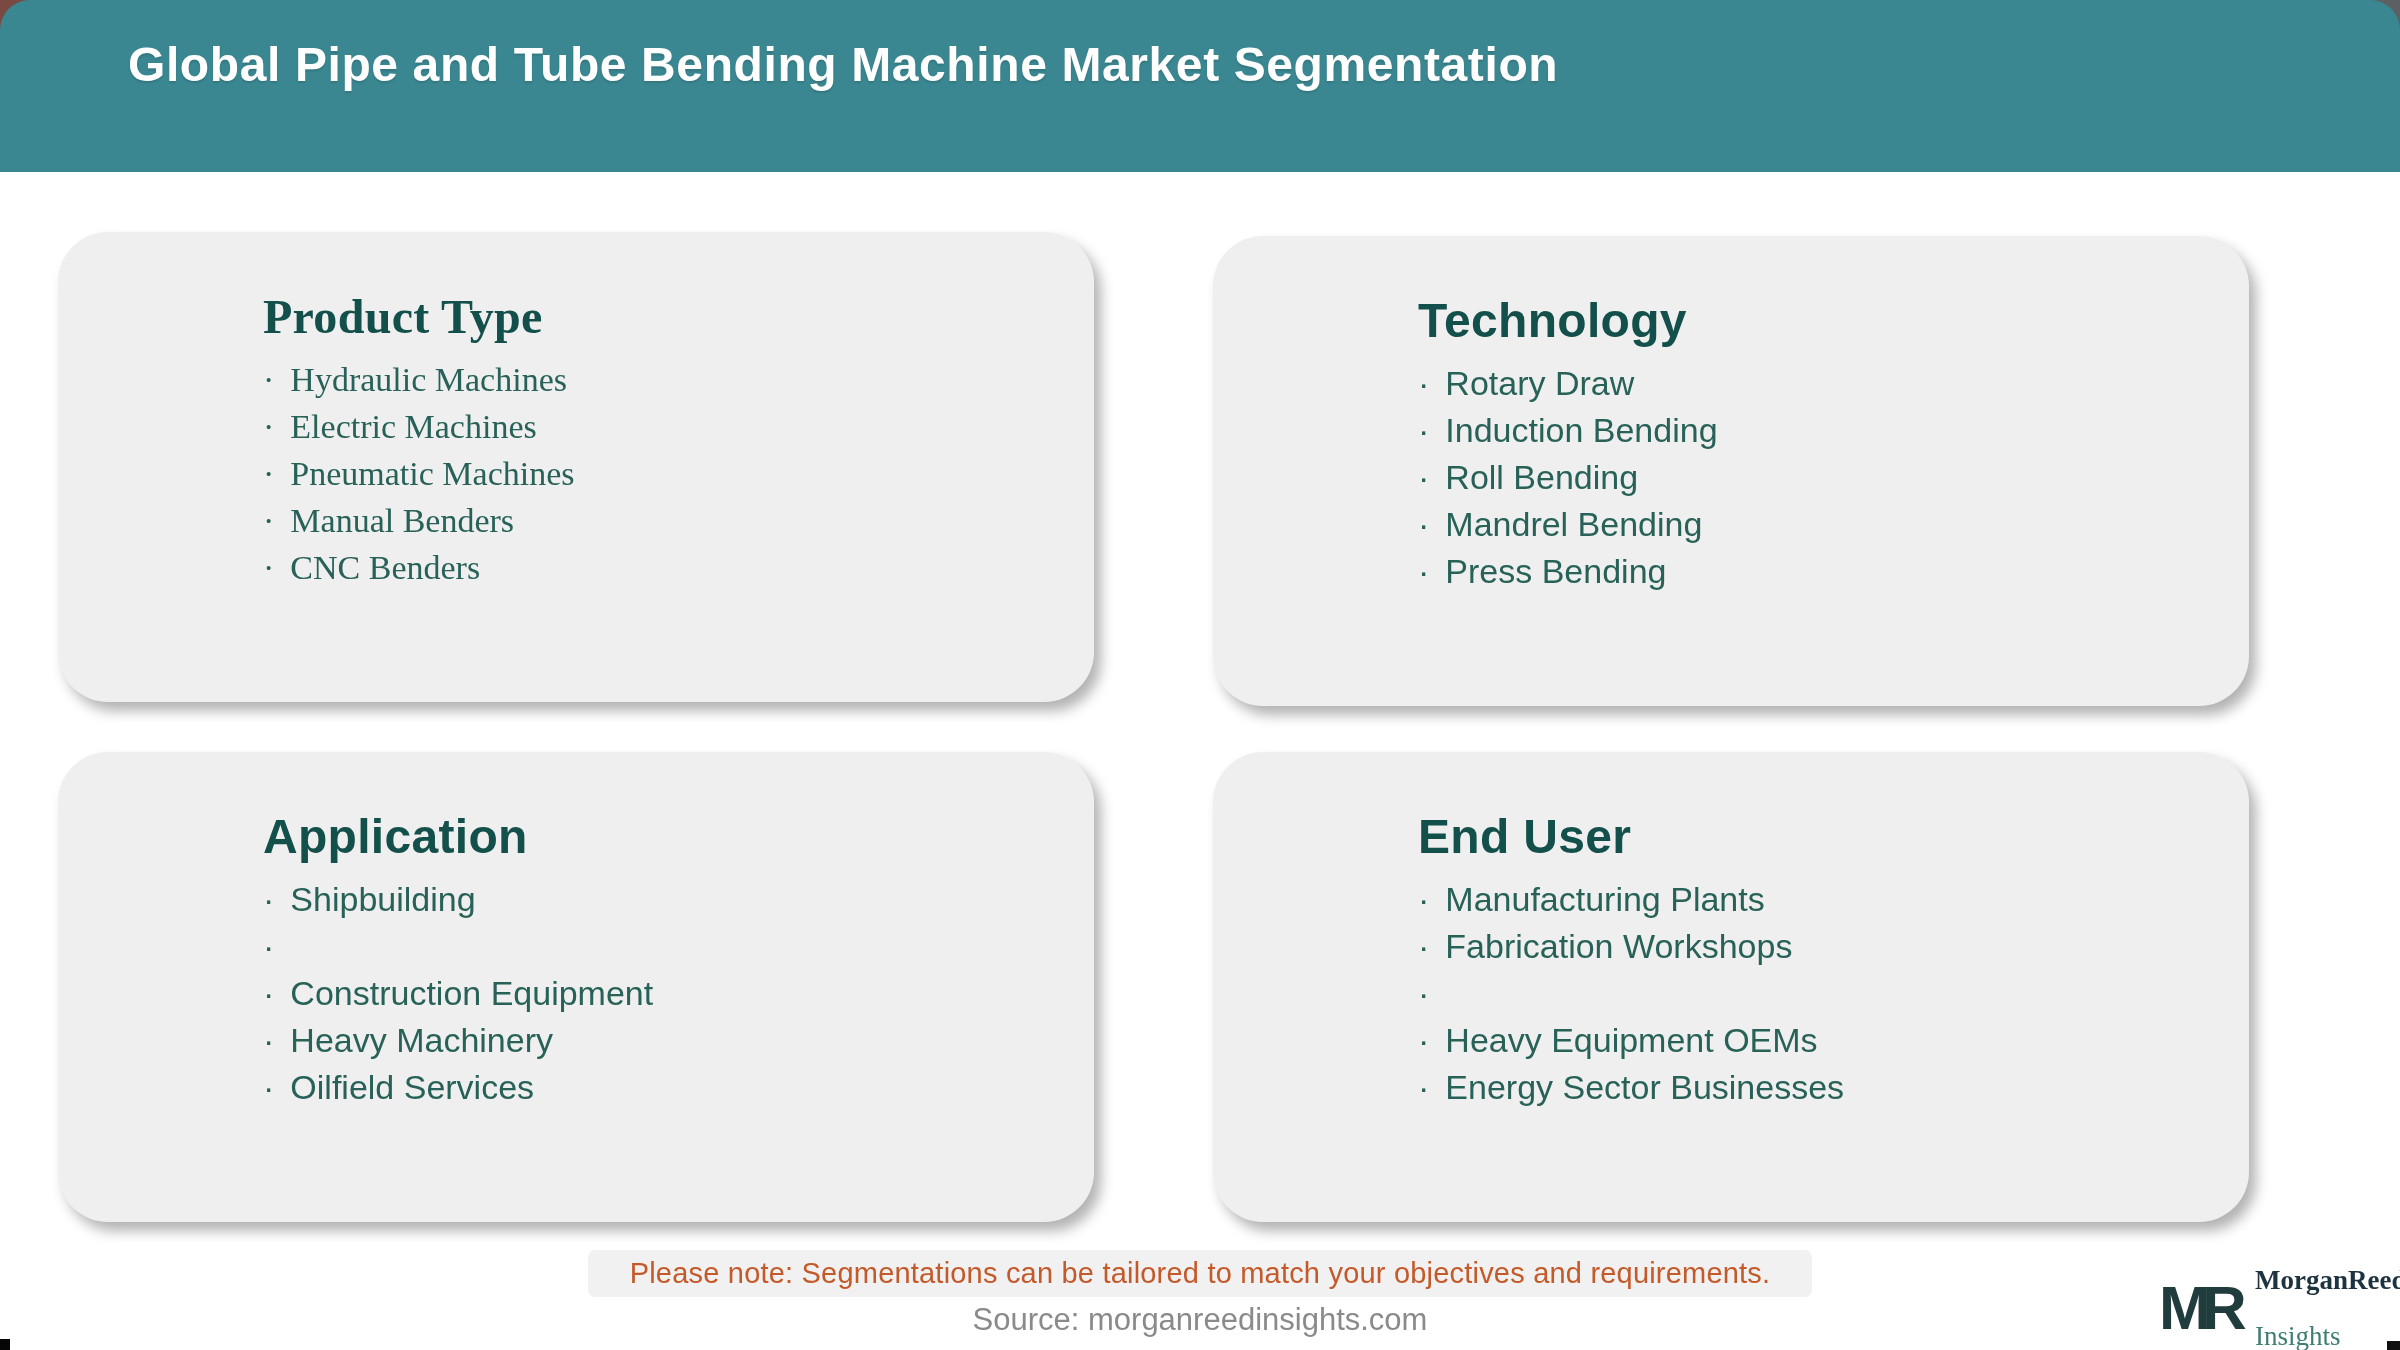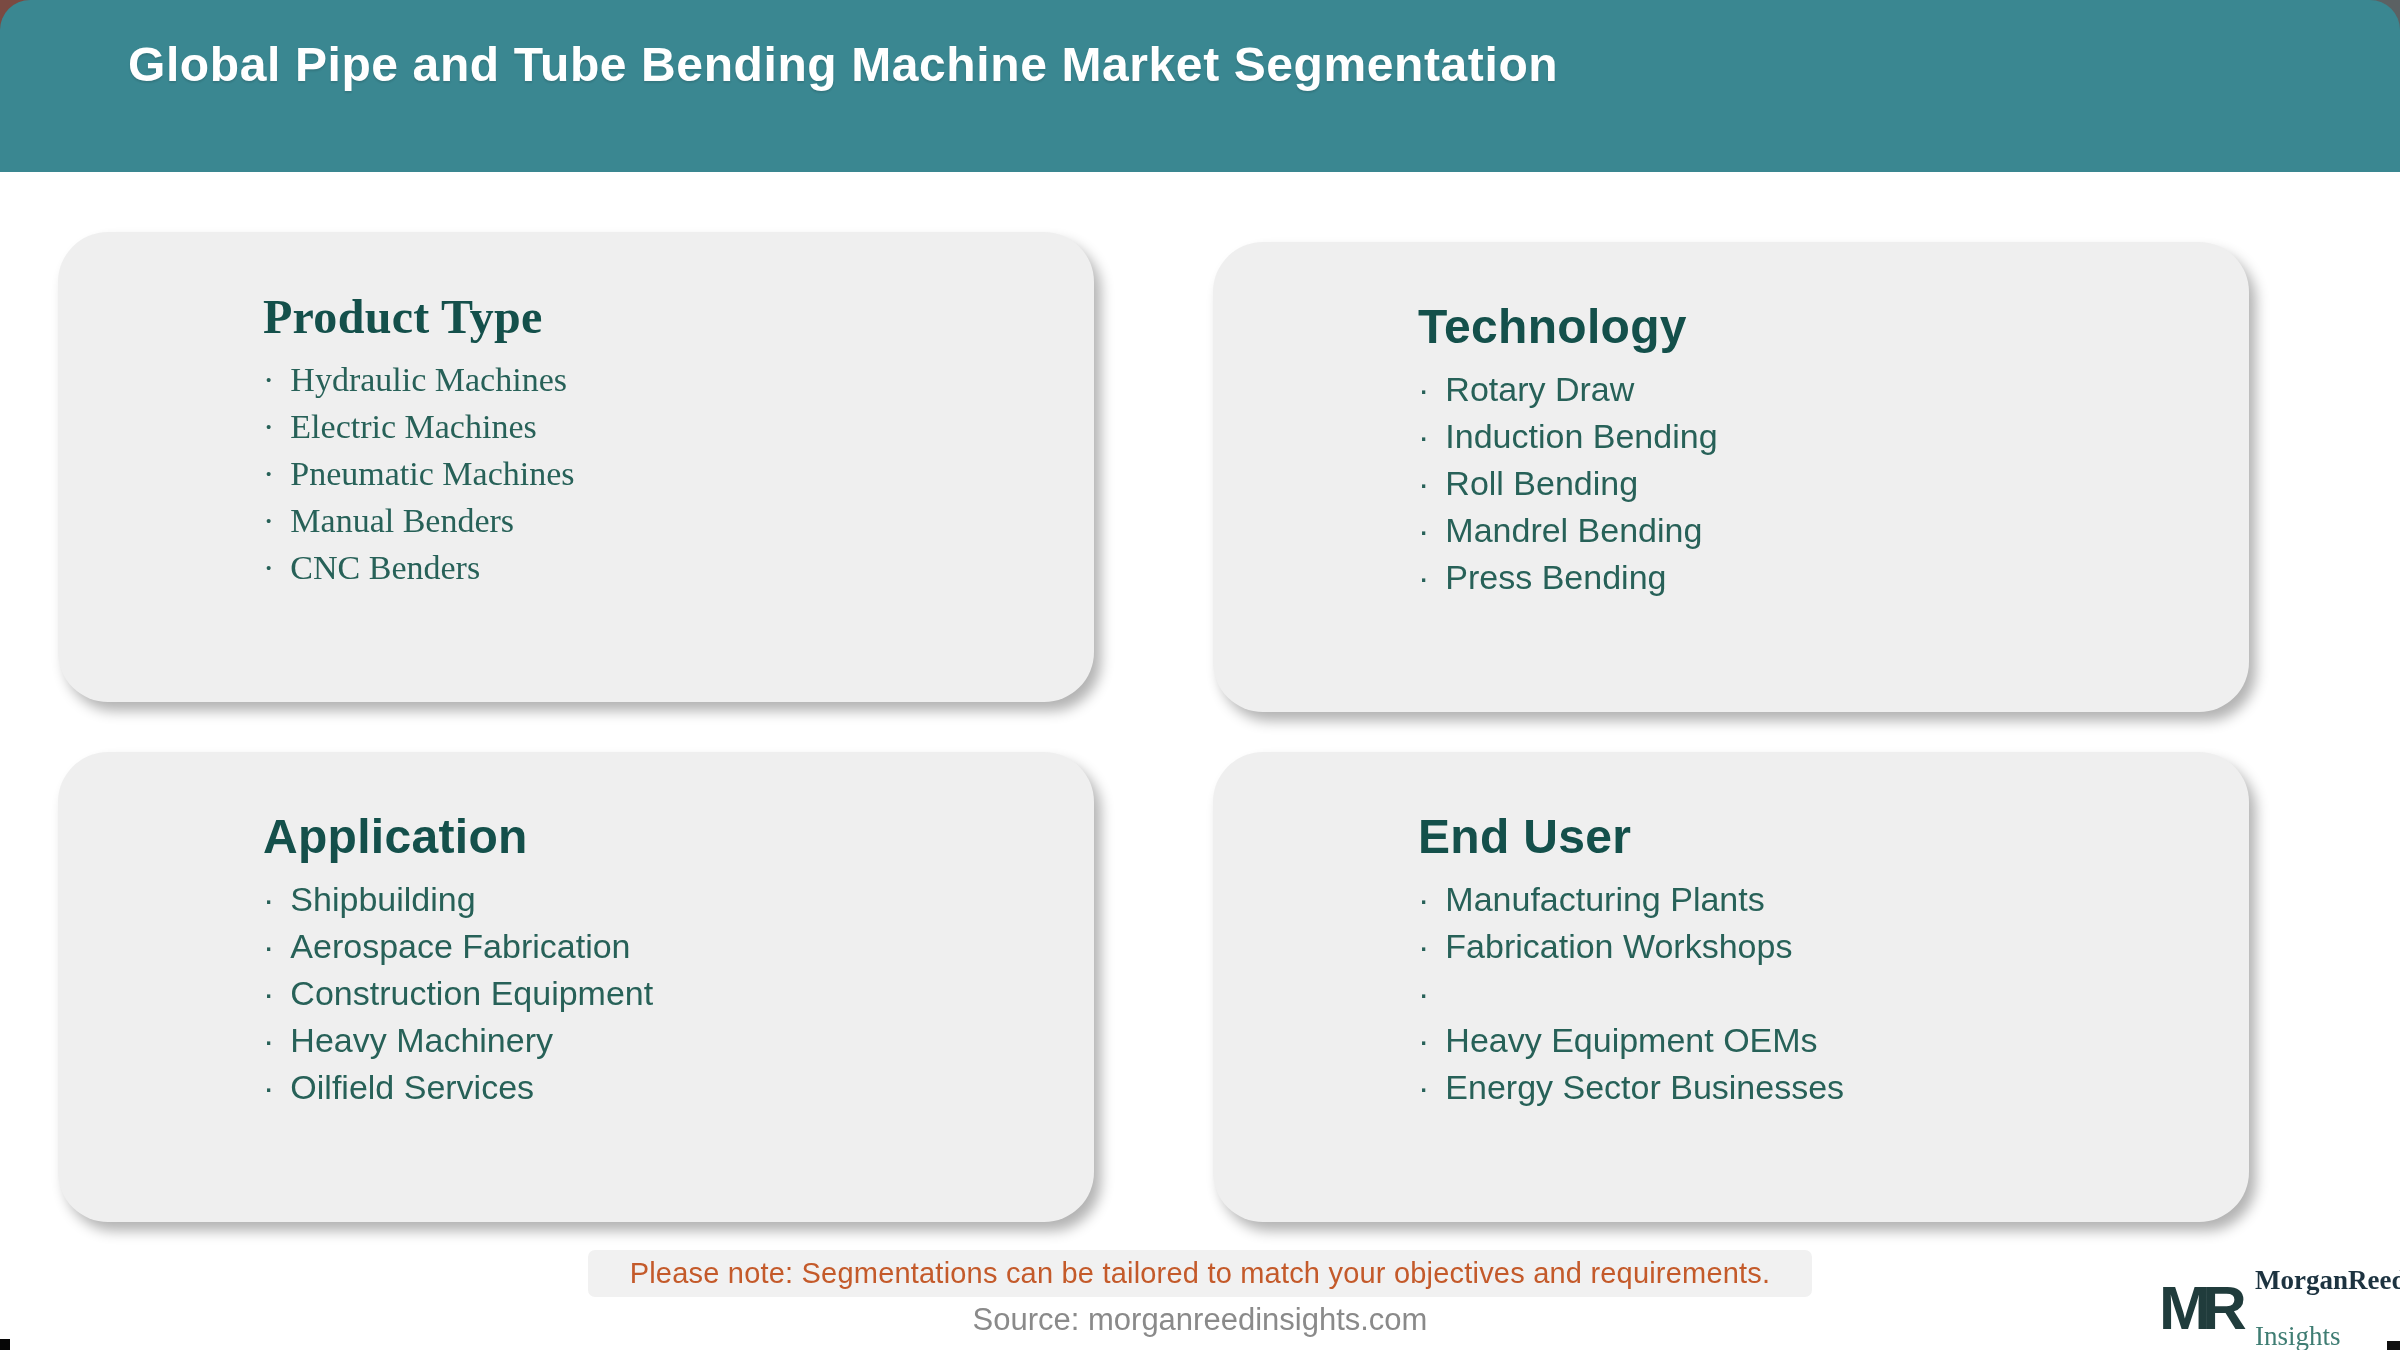--- a/index.html
+++ b/index.html
@@ -28,21 +28,21 @@
     white-space:nowrap;
   }
 
   
   .card {
     position:absolute; width:1036px; height:470px;
     background:#EFEFEF; border-radius:50px;
     box-shadow:7px 9px 13px rgba(0,0,0,0.30);
   }
   .card-1 { left:58px;   top:232px;font-family:Liberation Serif, serif; }
-  .card-2 { left:1213px; top:242px; }
+  .card-2 { left:1213px; top:236px; }
   .card-3 { left:58px;   top:752px; }
   .card-4 { left:1213px; top:752px; }
   .card .inner { padding:60px 40px 0 205px; }
   .card h2 {
     margin:0 0 14px 0; font-size:48px; line-height:50px;
     font-weight:700; color:#14504B; letter-spacing:0.3px;
   }
   .card ul { list-style:none; margin:0; padding:0; }
   .card li {
     display:flex; align-items:baseline;
@@ -156,21 +156,20 @@
     <section class="card card-3">
       <div class="inner">
         <h2>Application</h2>
         <ul>
           <li>
               <span class="bullet">·</span>
               <span>Shipbuilding</span>
             </li>
           <li>
               <span class="bullet">·</span>
-              <span>Aerospace Fabrication</span>
             </li>
           <li>
               <span class="bullet">·</span>
               <span>Construction Equipment</span>
             </li>
           <li>
               <span class="bullet">·</span>
               <span>Heavy Machinery</span>
             </li>
           <li>

